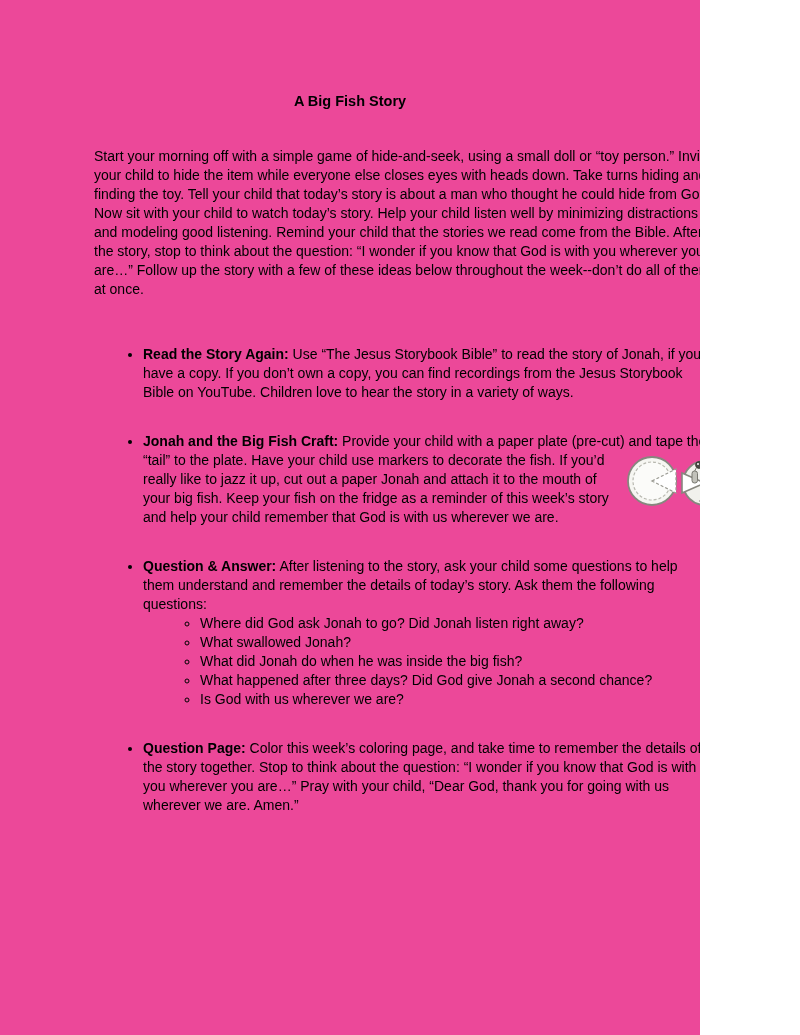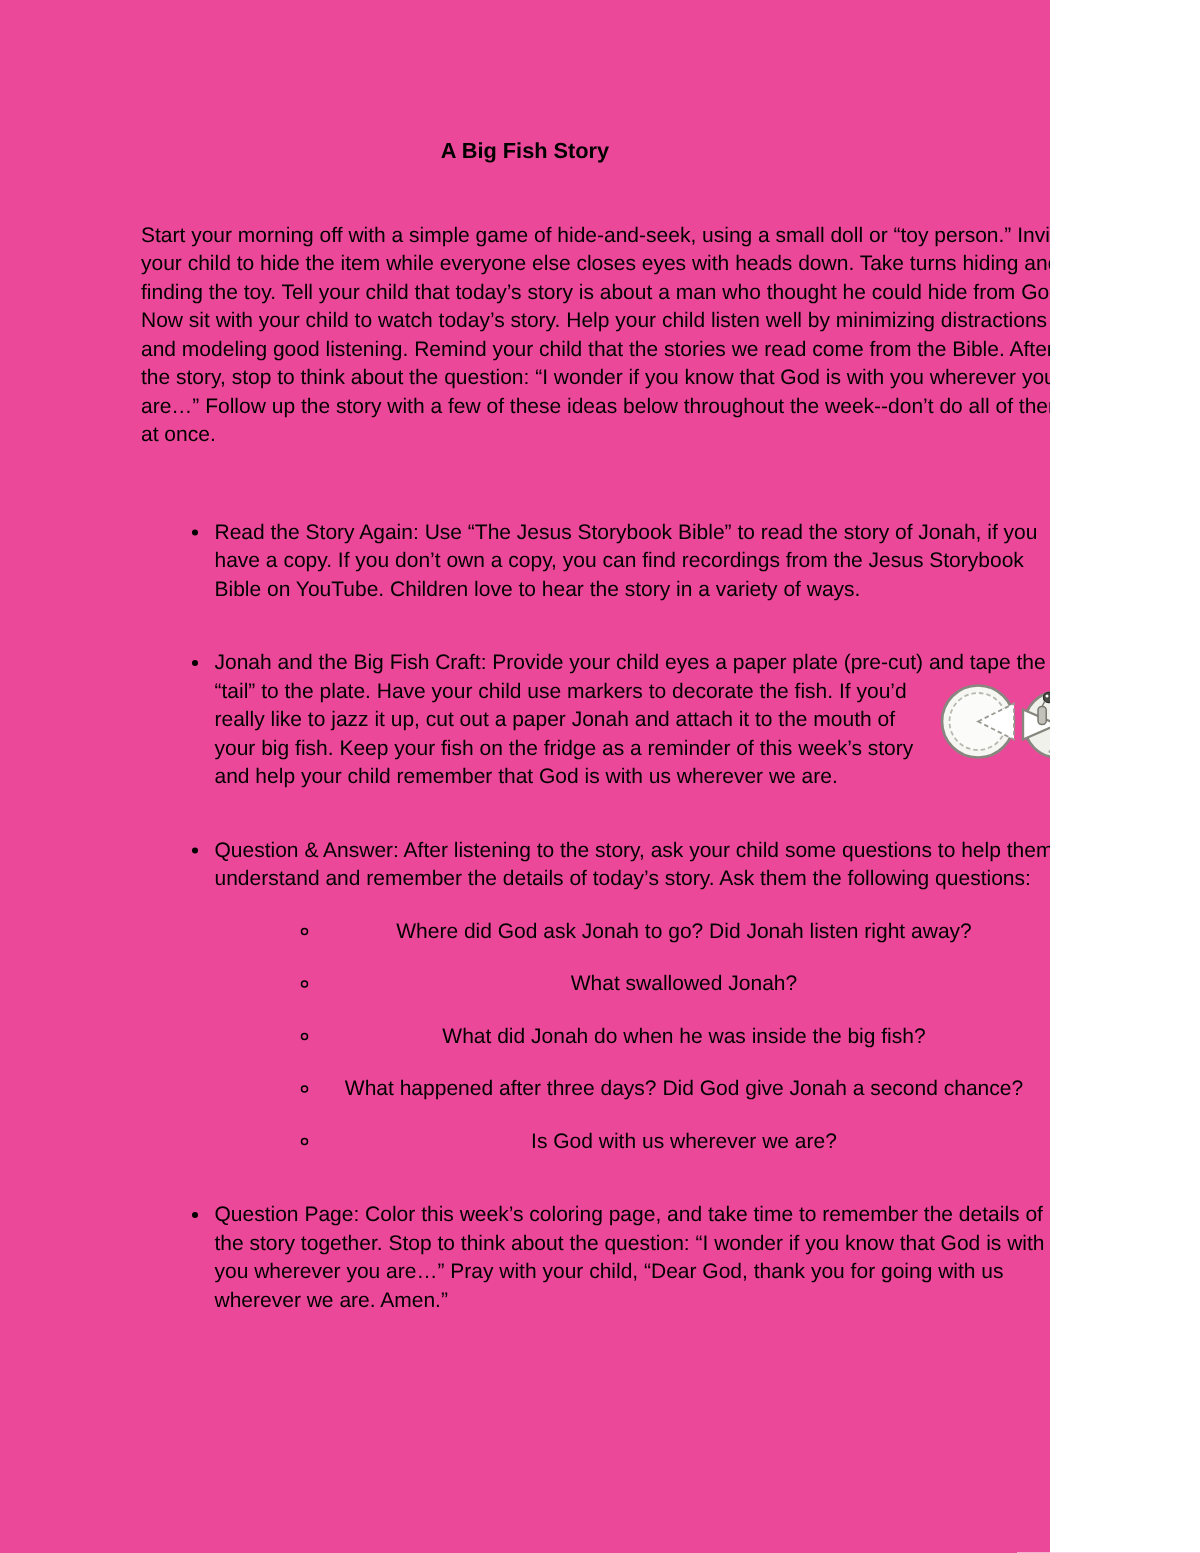--- a/index.html
+++ b/index.html
@@ -41,30 +41,29 @@
     padding-left: 53px;
     list-style-type: disc;
   }
   ul.activities > li {
     margin: 0 0 30px 0;
   }
   ul.activities > li:last-child {
     margin-bottom: 0;
   }
   .lead {
-    font-weight: 400;
+    font-weight: 700;
   }
   ul.questions {
     list-style-type: circle;
     margin: 0;
     padding-left: 57px;
   }
   ul.questions > li {
-    margin: 16px;
-    text-align: center;
+    margin: 0;
   }
   .craft {
     float: right;
     width: 112px;
     height: 56px;
     margin: 0 -26px 3px 8px;
   }
   .craft svg {
     display: block;
     width: 112px;
@@ -84,21 +83,21 @@
 
     <p class="intro">Start your morning off with a simple game of hide-and-seek, using a small doll or “toy person.” Invite your child to hide the item while everyone else closes eyes with heads down. Take turns hiding and finding the toy. Tell your child that today’s story is about a man who thought he could hide from God. Now sit with your child to watch today’s story. Help your child listen well by minimizing distractions and modeling good listening. Remind your child that the stories we read come from the Bible. After the story, stop to think about the question: “I wonder if you know that God is with you wherever you are…” Follow up the story with a few of these ideas below throughout the week--don’t do all of them at once.</p>
 
     <ul class="activities">
 
       <li>
         <span class="lead">Read the Story Again:</span><span> Use “The Jesus Storybook Bible” to read the story of Jonah, if you have a copy. If you don’t own a copy, you can find recordings from the Jesus Storybook Bible on YouTube. Children love to hear the story in a variety of ways.</span>
       </li>
 
       <li>
-        <span class="lead">Jonah and the Big Fish Craft:</span><span> Provide your child eyes a paper plate (pre-cut) and</span><span class="craft">
+        <span class="lead">Jonah and the Big Fish Craft:</span><span> Provide your child with a paper plate (pre-cut) and</span><span class="craft">
           <svg viewBox="0 0 112 56" xmlns="http://www.w3.org/2000/svg">
 
             <circle cx="26" cy="30" r="24" fill="#f6f6f2" stroke="#87877f" stroke-width="1.8"></circle>
             <circle cx="26" cy="30" r="19" fill="#fbfbf9" stroke="#b8b8b0" stroke-width="1.2" stroke-dasharray="3 2"></circle>
             <polygon points="26,30 50,18 50,42" fill="#ffffff" stroke="#9a9a92" stroke-width="1.2" stroke-dasharray="3 2"></polygon>
 
             <path d="M96,32 L109,16 Q113,32 109,48 Z" fill="#ededE8" stroke="#87877f" stroke-width="1.6" stroke-dasharray="4 1.5"></path>
             <circle cx="79" cy="32" r="22" fill="#f1f1ec" stroke="#87877f" stroke-width="1.8"></circle>
             <g fill="#a8a8a0">
               <circle cx="79" cy="45" r="1"></circle>

